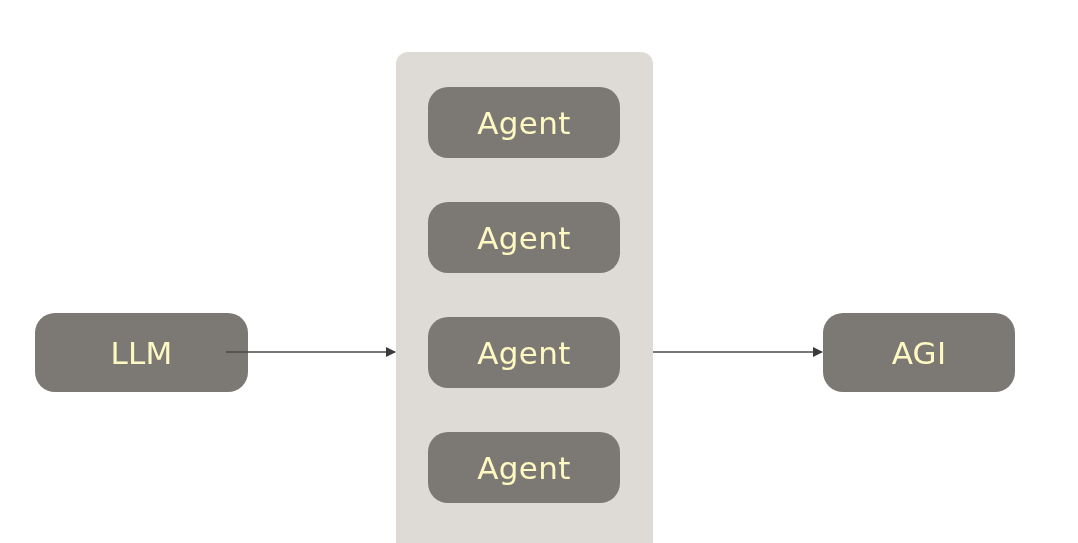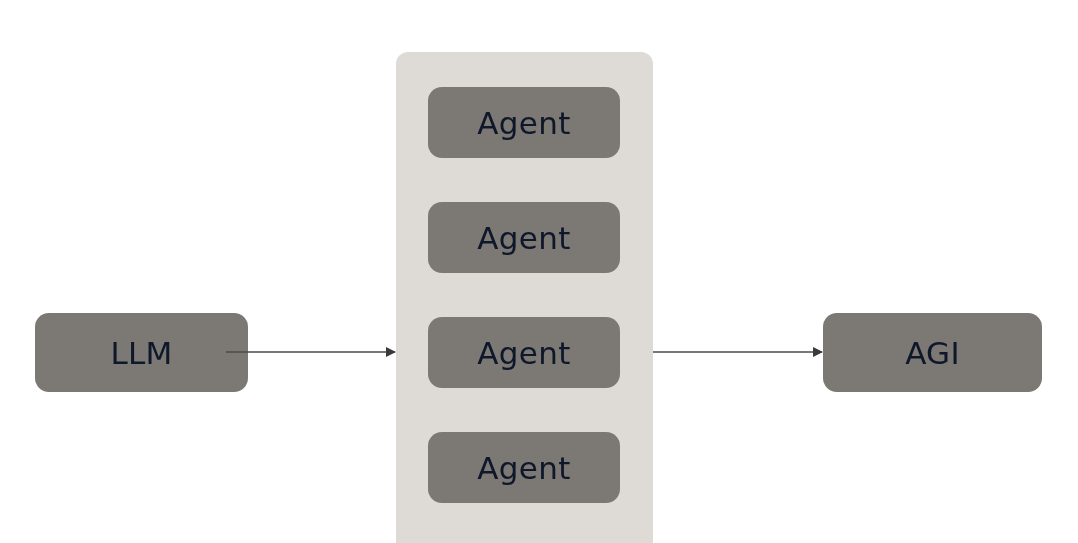--- a/index.html
+++ b/index.html
@@ -7,28 +7,28 @@
       width: 1078px; height: 543px; overflow: hidden;
       background: #ffffff; position: relative;
       font-family: "DejaVu Sans", sans-serif;
     }
     .container {
       position: absolute; left: 396px; top: 52px;
       width: 257px; height: 520px;
       background: #dedbd6; border-radius: 12px;
     }
     .node {
-      position: absolute; background: #7c7874; border-radius: 14px;
-      color: #0f172a; font-size: 31px; display: flex;
+      position: absolute; background: #7c7874; border-radius: 20px;
+      color: #fef9c3; font-size: 31px; display: flex;
       align-items: center; justify-content: center;
       box-sizing: border-box; letter-spacing: 0.3px;
     }
     .agent { left: 428px; width: 192px; height: 71px; }
     .llm { left: 35px; top: 313px; width: 213px; height: 79px; }
-    .agi { left: 823px; top: 313px; width: 219px; height: 79px; }
+    .agi { left: 823px; top: 313px; width: 192px; height: 79px; }
     svg.arrows { position: absolute; left: 0; top: 0; pointer-events: none; }
   </style>
 </head>
 <body>
 
 <div class="container"></div>
 
 <div class="node agent" style="top:87px;">
   <span>Agent</span>
 </div>

